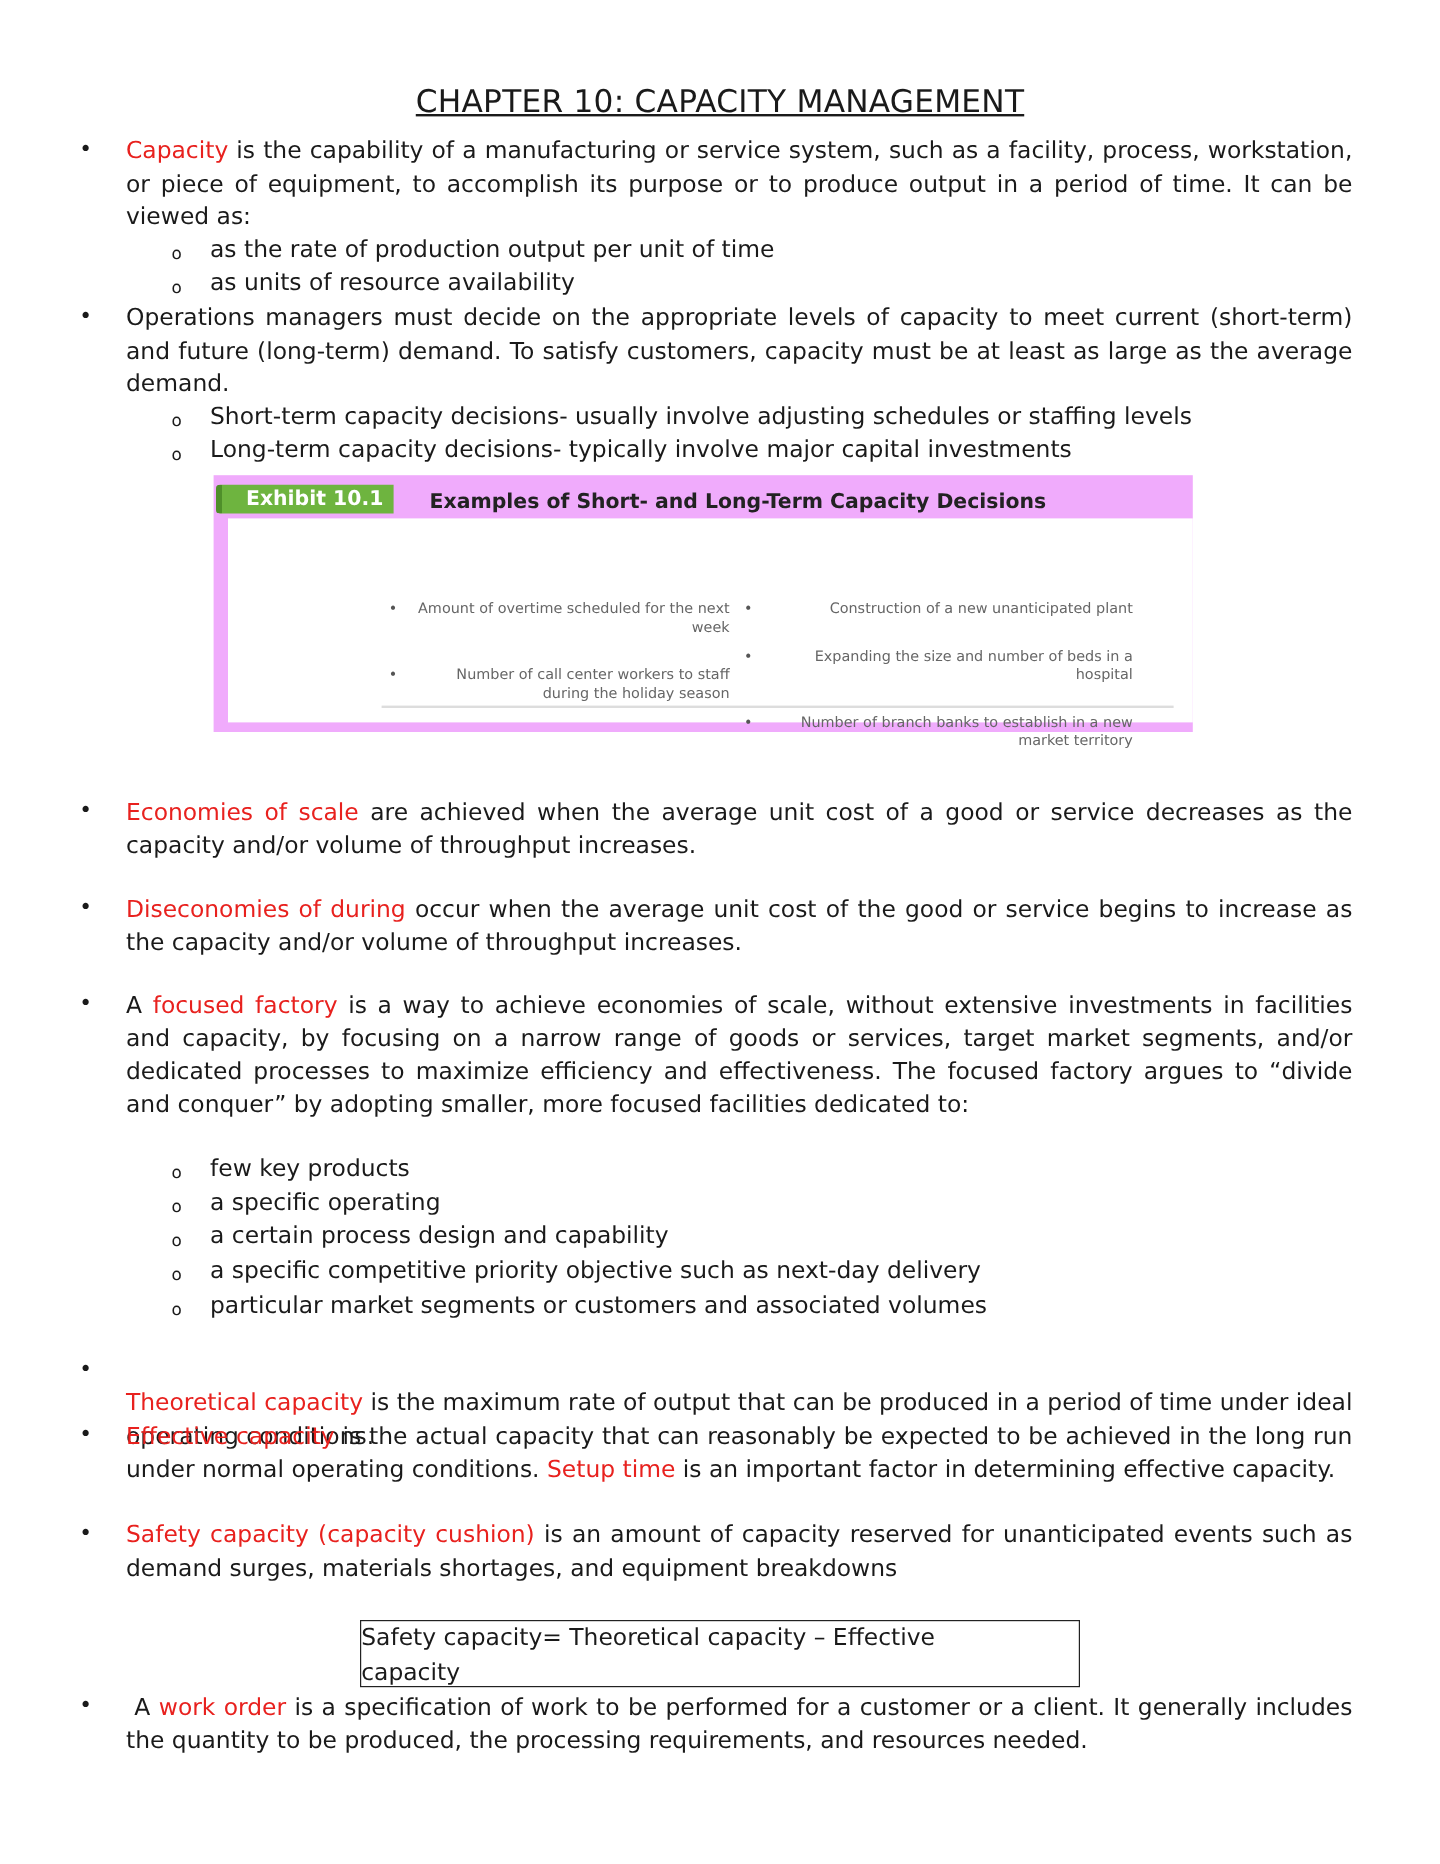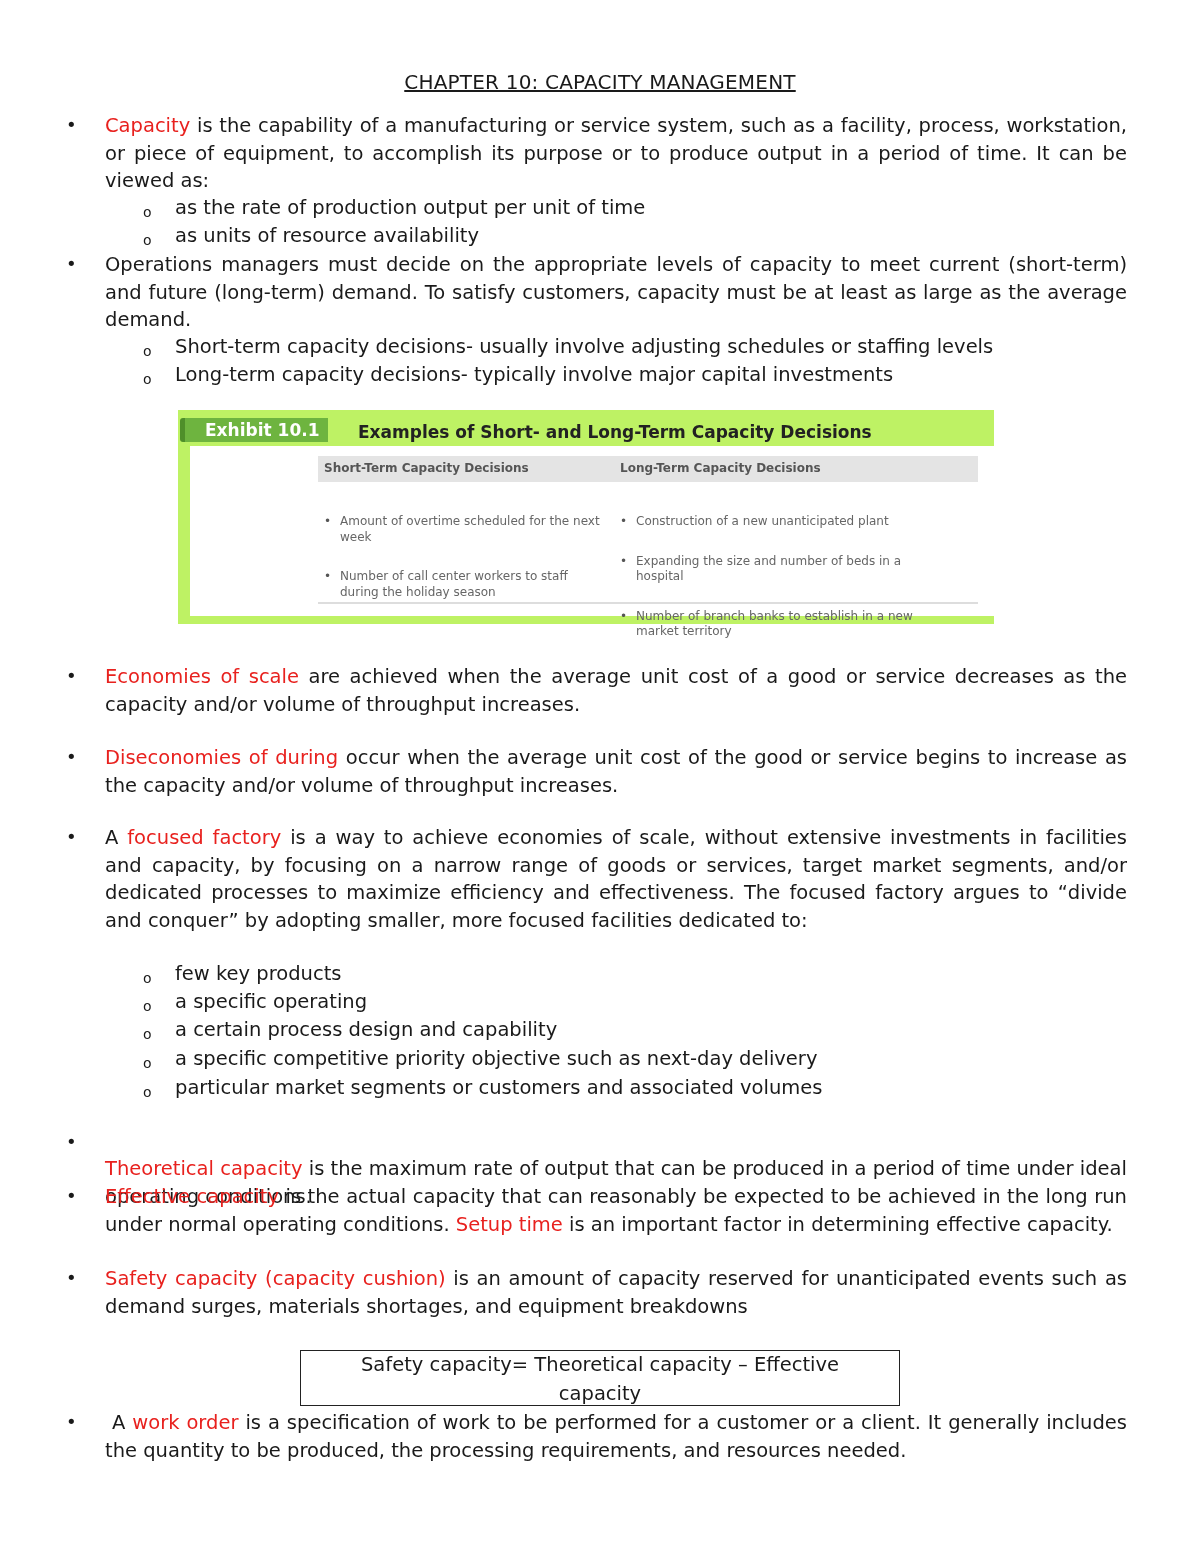--- a/index.html
+++ b/index.html
@@ -1,38 +1,38 @@
 <!DOCTYPE html>
 <html><head>
 <meta charset="utf-8">
 <style>
   html, body { margin:0; padding:0; background:#ffffff; }
   body { width:1200px; height:1553px; position:relative; overflow:hidden;
          font-family:"DejaVu Sans", sans-serif; color:#1a1a1a; font-size:19.5px; }
   .title { position:absolute; left:0; width:1200px; top:70px; text-align:center;
-           font-size:20px; text-decoration:underline; letter-spacing:0.2px; }
+           font-size:26px; text-decoration:underline; letter-spacing:0.2px; }
   .red { color:#e8211e; }
   .blk { position:absolute; left:105px; width:1022px; line-height:27.5px; text-align:justify; }
   .bul { position:absolute; left:66px; font-size:18px; }
   .sub { position:absolute; left:175px; line-height:27.5px; white-space:nowrap; }
   .subm { position:absolute; left:143px; font-size:14px; }
-  .exhibit { position:absolute; left:178px; top:410px; width:816px; height:214px; background:#bef264; }
+  .exhibit { position:absolute; left:178px; top:396px; width:816px; height:214px; background:#f0abfc;text-align:right; }
   .exhibit-inner { position:absolute; left:12px; top:36px; right:0; bottom:8px; background:#fff; }
   .ex-badge { position:absolute; left:2px; top:8px; height:24px; padding:0 8px 0 20px; background:#6eb43f;
               color:#fff; font-weight:bold; font-size:17px; line-height:24px; border-radius:3px 0 0 3px;
               border-left:5px solid #4f8f2a; }
   .ex-title { position:absolute; left:180px; top:12px; font-weight:bold; font-size:17px; color:#222; }
   .ex-head { position:absolute; left:140px; top:46px; width:660px; height:26px; background:#e4e4e4; }
   .ex-head span { position:absolute; top:5px; font-weight:bold; font-size:12px; color:#555; }
   .ex-col { position:absolute; top:80px; font-size:12px; color:#666; line-height:15.5px; }
   .ex-col div { position:relative; padding-left:22px; margin-bottom:1px;margin-top:24px; }
   .ex-col div::before { content:"•"; position:absolute; left:6px; color:#555; }
   .ex-rule { position:absolute; left:140px; top:192px; width:660px; height:2px; background:#ddd; }
   .formula { position:absolute; left:300px; top:1350px; width:598px; height:54px; border:1.5px solid #222;
-             text-align:center; font-size:19.5px; line-height:27px; overflow:hidden; }
+             text-align:left; font-size:19.5px; line-height:27px; overflow:hidden; }
   .formula .l2 { display:block; margin-top:2px; }
 </style>
 </head>
 <body>
 
 <div class="title">CHAPTER 10: CAPACITY MANAGEMENT</div>
 
 <span class="bul" style="top:114px">•</span>
 <div class="blk" style="top:112px"><span class="red">Capacity</span><span> is the capability of a manufacturing or service system, such as a facility, process, workstation, or piece of equipment, to accomplish its purpose or to produce output in a period of time. It can be viewed as:</span></div>
 <span class="subm" style="top:204px">o</span>
@@ -44,24 +44,20 @@
 <div class="blk" style="top:251px">Operations managers must decide on the appropriate levels of capacity to meet current (short-term) and future (long-term) demand. To satisfy customers, capacity must be at least as large as the average demand.</div>
 <span class="subm" style="top:343px">o</span>
 <div class="sub" style="top:333px">Short-term capacity decisions- usually involve adjusting schedules or staffing levels</div>
 <span class="subm" style="top:371px">o</span>
 <div class="sub" style="top:361px">Long-term capacity decisions- typically involve major capital investments</div>
 
 <div class="exhibit">
   <div class="exhibit-inner"></div>
   <div class="ex-badge">Exhibit 10.1</div>
   <div class="ex-title">Examples of Short- and Long-Term Capacity Decisions</div>
-  <div class="ex-head">
-    <span style="left:6px">Short-Term Capacity Decisions</span>
-    <span style="left:302px">Long-Term Capacity Decisions</span>
-  </div>
   <div class="ex-col" style="left:140px;width:290px">
     <div>Amount of overtime scheduled for the next week</div>
     <div>Number of call center workers to staff during the holiday season</div>
   </div>
   <div class="ex-col" style="left:436px;width:330px">
     <div>Construction of a new unanticipated plant</div>
     <div>Expanding the size and number of beds in a hospital</div>
     <div>Number of branch banks to establish in a new market territory</div>
   </div>
   <div class="ex-rule"></div>

